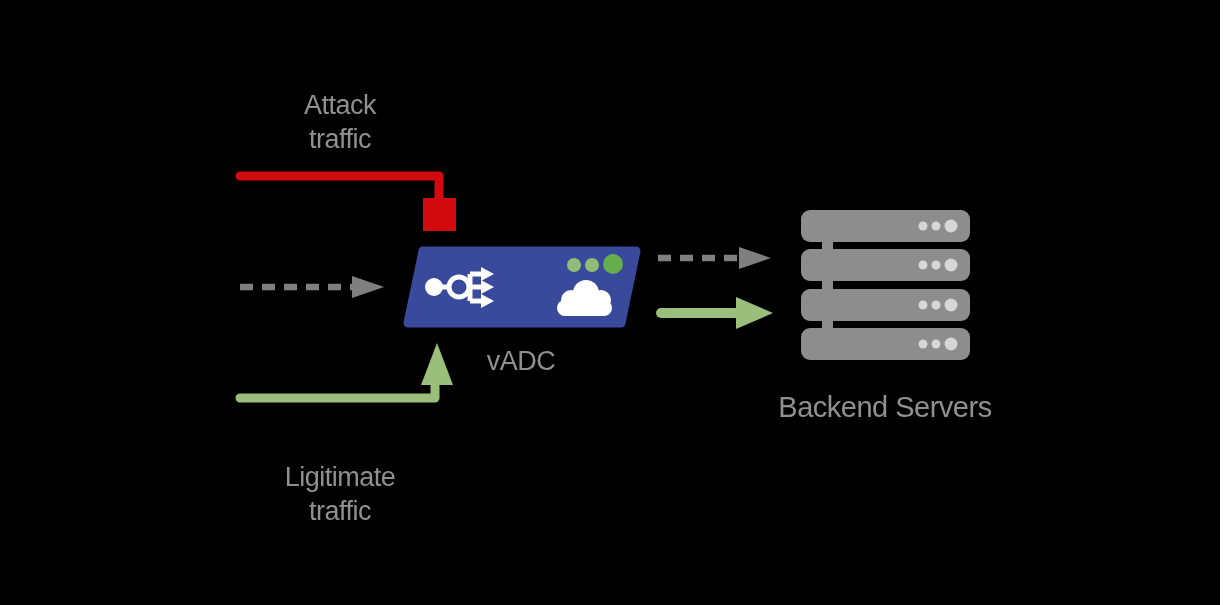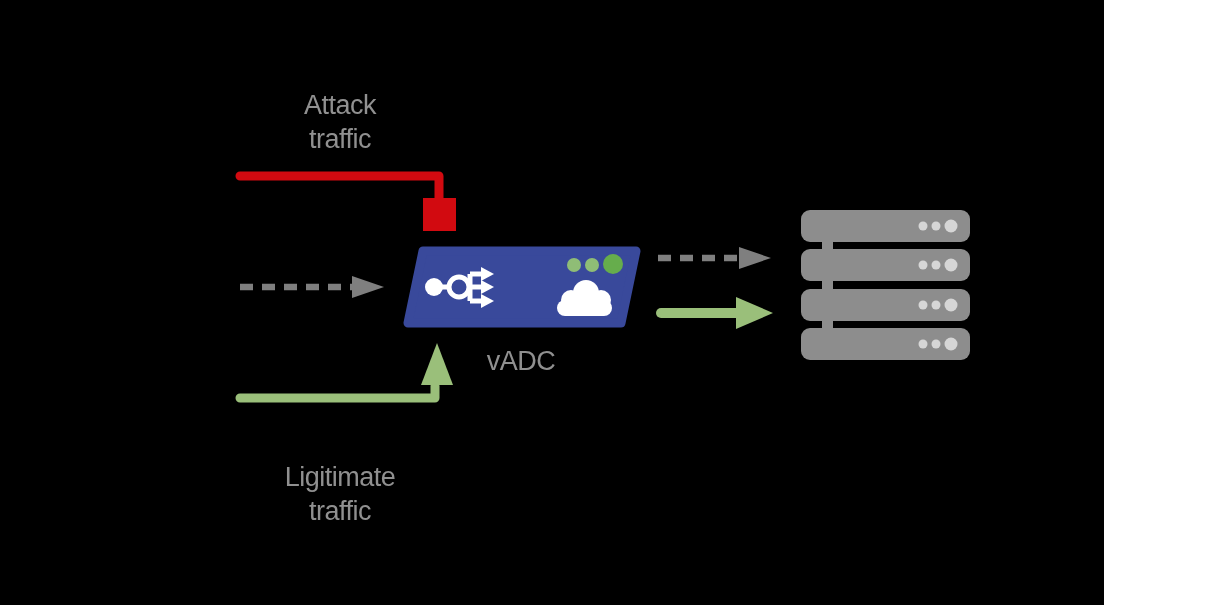--- a/index.html
+++ b/index.html
@@ -1,19 +1,19 @@
 <!DOCTYPE html>
 <html style="--background: #000000; --red: #d20a10; --blue: #39499b; --green: #9abf7a; --green_dot_small: #8fbd76; --green_dot_large: #66ad4c; --arrow_gray: #7f7f7f; --text_gray: #909090; --server_gray: #8d8d8d; --server_dot: #d6d6d6; --white: #ffffff;"><head>
 <meta charset="utf-8">
 <style>
   html, body { margin: 0; padding: 0; }
   body { font-family: "Liberation Sans", sans-serif; }
   #canvas {
     position: relative;
-    width: 1104px;
+    width: 1220px;
     height: 605px;
     background: var(--background, #000);
     overflow: hidden;
   }
   #diagram-svg { position: absolute; left: 0; top: 0; }
 
   
   .fill-red            { fill: var(--red); }
   .stroke-red          { stroke: var(--red); }
   .fill-gray           { fill: var(--arrow_gray); }
@@ -140,14 +140,15 @@
     <span class="lbl-line">traffic</span>
   </div>
 
   <div id="legit-label" class="diagram-label">
     <span class="lbl-line">Ligitimate</span>
     <span class="lbl-line">traffic</span>
   </div>
 
   <div id="vadc-label" class="diagram-label">vADC</div>
 
+  <div id="backend-label" class="diagram-label">Backend Servers</div>
 
 </div>
 
 </body></html>

